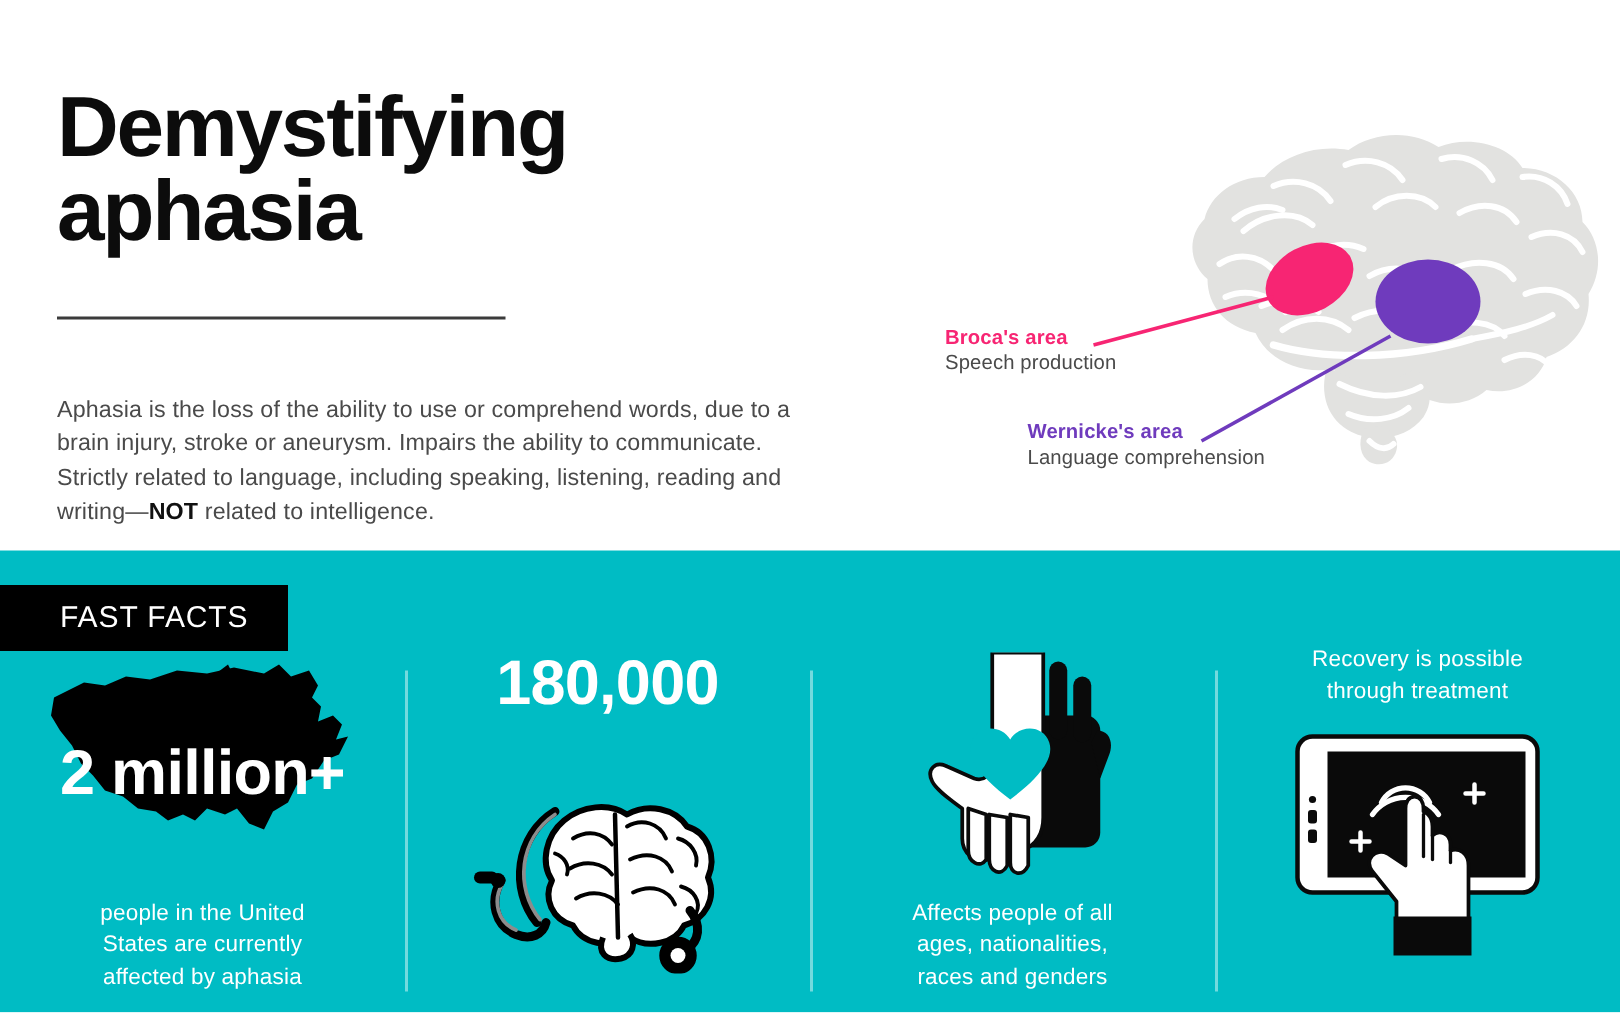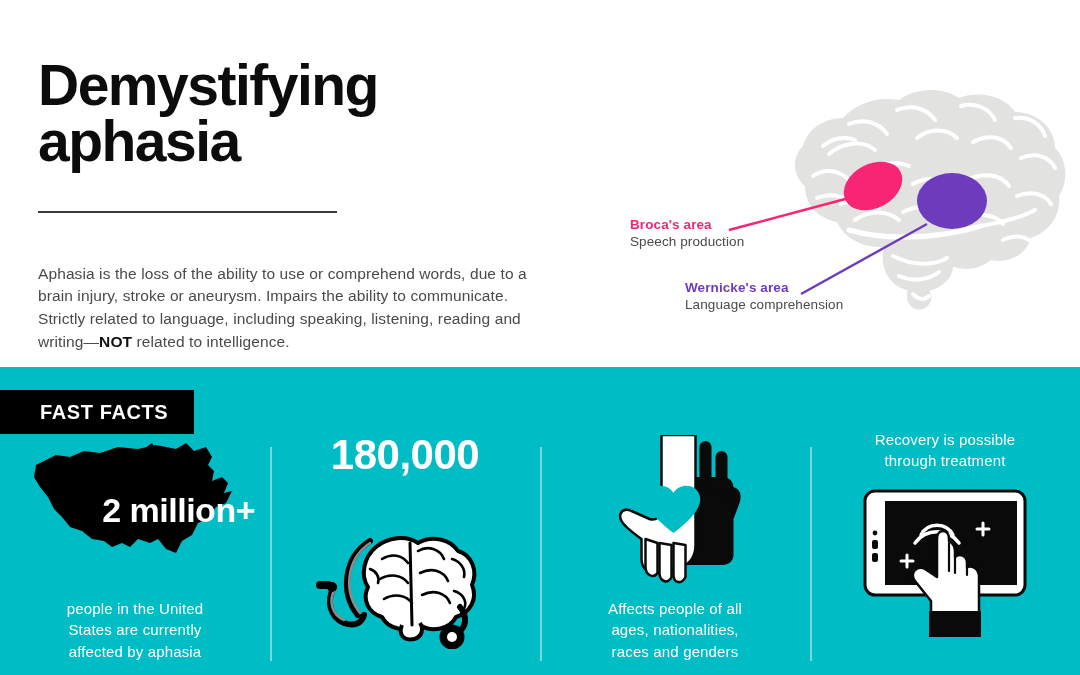--- a/index.html
+++ b/index.html
@@ -93,21 +93,21 @@
     width: 1080px; height: 308px;
     background: #00bcc4;
   }
   #fast-facts-tag {
     position: absolute;
     left: 0; top: 23px;
     height: 44px;
     background: #000000;
     color: #ffffff;
     font-size: 20px;
-    font-weight: 700;
+    font-weight: 400;
     letter-spacing: 0.6px;
     display: flex;
     align-items: center;
     padding: 0 26px 0 40px;
   }
 
   #facts-columns {
     position: absolute;
     left: 0; top: 76px;
     width: 1080px; height: 232px;
@@ -144,22 +144,22 @@
     transform: translateX(-50%);
     top: -12px;
     width: 218px; height: 140px;
   }
   #stat-2million {
     position: absolute;
     left: 50%;
     transform: translateX(-50%);
     top: 48px;
     width: 240px;
-    text-align: right;
-    font-size: 34px;
+    text-align: center;
+    font-size: 42px;
     font-weight: 700;
     color: #ffffff;
     letter-spacing: -0.5px;
     white-space: nowrap;
   }
   #caption-col1 { top: 155px; }
 
   
   #stat-180000 {
     position: absolute;

